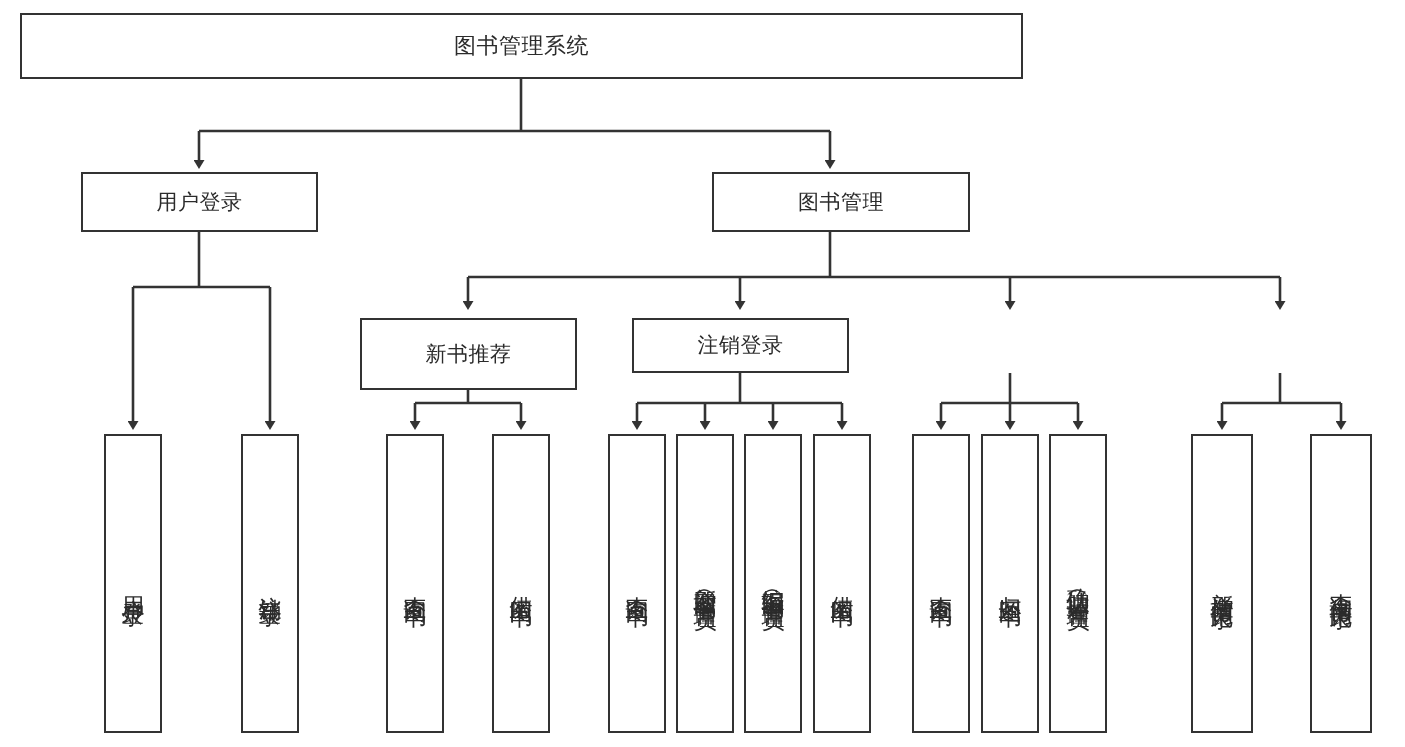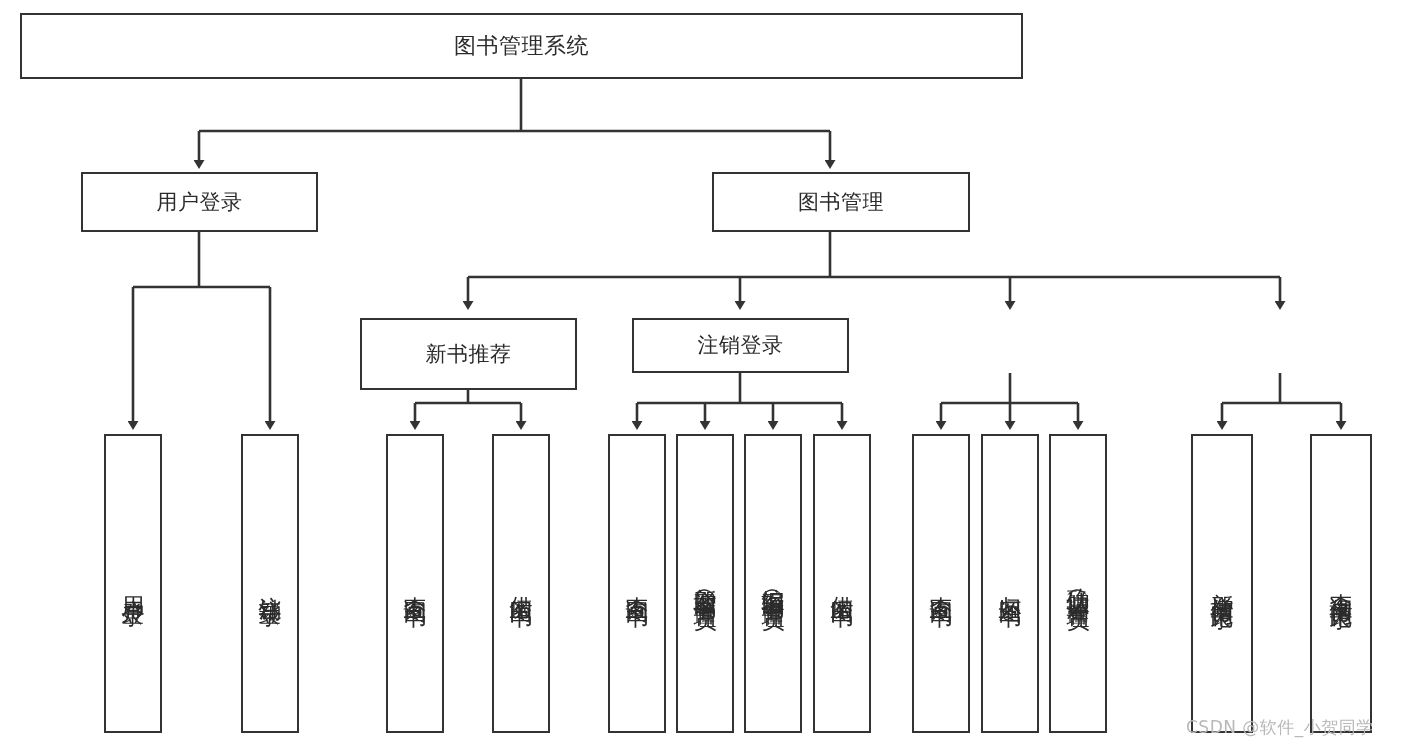--- a/index.html
+++ b/index.html
@@ -194,15 +194,14 @@
   </div>
 
   <div class="node vert" style="left:1191px; top:434px; width:62px; height:299px;">
     <span class="label">新增借阅记录</span>
   </div>
 
   <div class="node vert" style="left:1310px; top:434px; width:62px; height:299px;">
     <span class="label">查询借阅记录</span>
   </div>
 
-  <div class="watermark" style="left:1186px; top:716px;">CSDN @软件_小贺同学</div>
 
 </div>
 
 </body></html>

